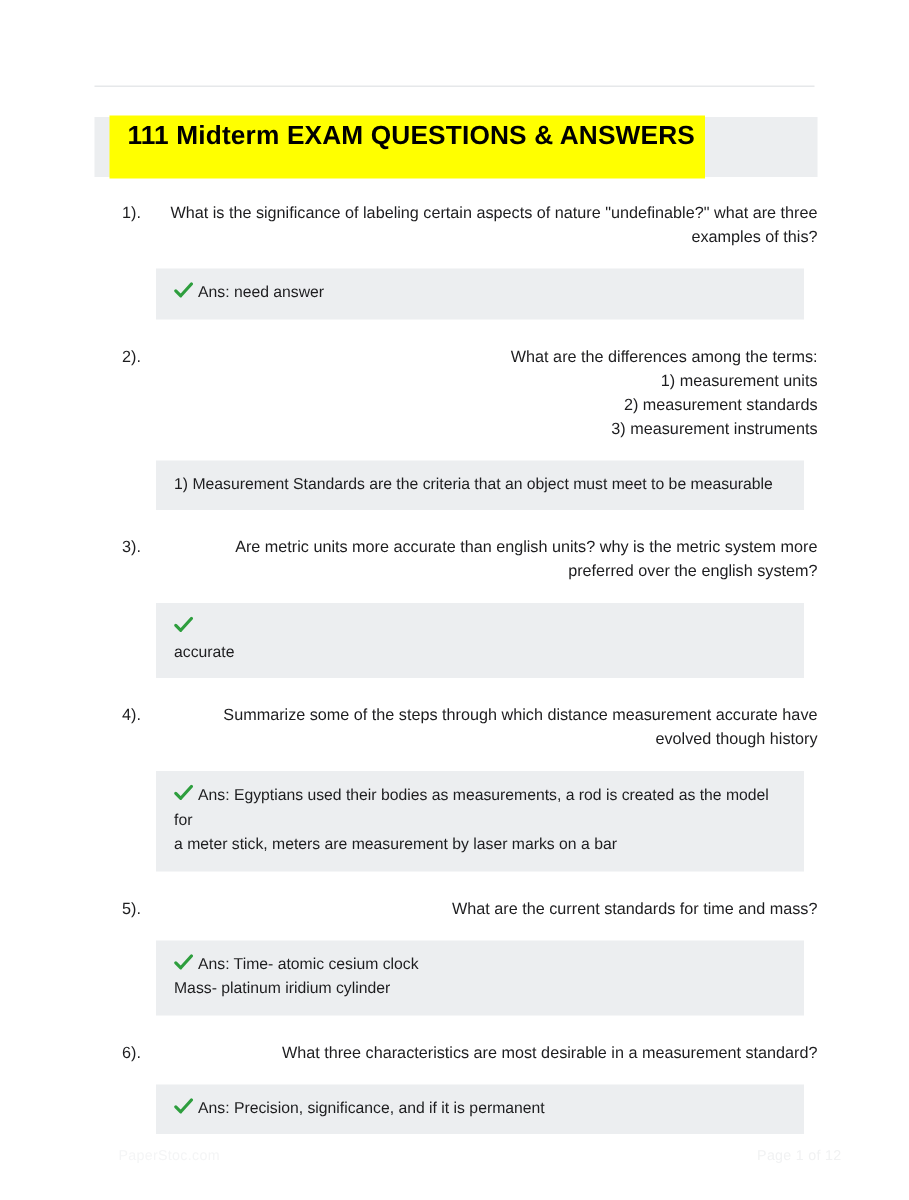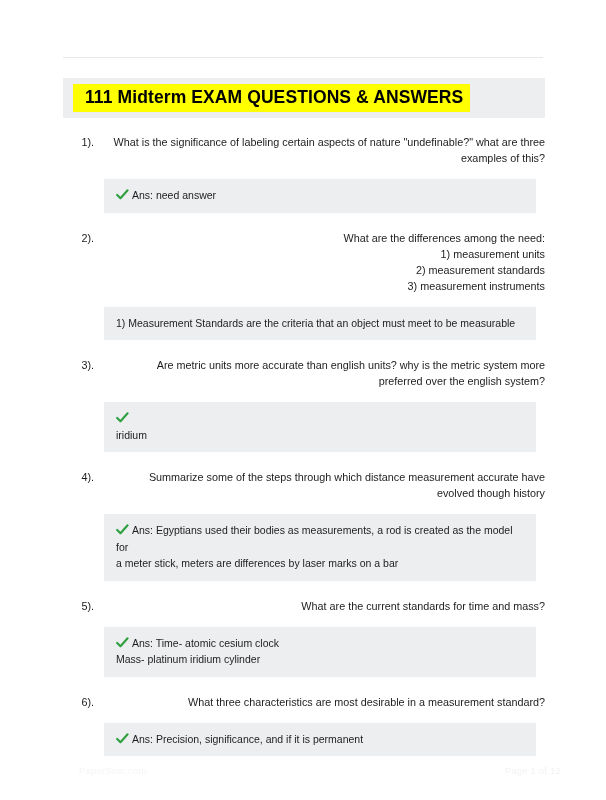--- a/index.html
+++ b/index.html
@@ -43,21 +43,21 @@
     background: #eceef0;
     display: flex;
     align-items: center;
   }
   .title-highlight {
     background: #ffff00;
     color: #000000;
     font-size: 17.5px;
     font-weight: 700;
     line-height: 1.35;
-    padding: 2px 7px 2px 12px;
+    padding: 2px 7px 17px 12px;
     margin-left: 10px;
     letter-spacing: 0.1px;
     white-space: nowrap;
   }
 
   
   .qlist {
     position: absolute;
     left: 0;
     top: 134px;
@@ -158,53 +158,53 @@
         </div>
         <div class="answer-box">
           <span class="aline"><span class="check"><svg width="13" height="11" viewBox="0 0 13 11">
                 <path d="M1.2 5.9 L4.5 9.2 L11.6 1.3" fill="none" stroke="#2e9e3e" stroke-width="2.1" stroke-linecap="round" stroke-linejoin="round"></path>
               </svg></span><span>Ans: need answer</span></span>
         </div>
       </div>
       <div class="qitem">
         <div class="qnum">2).</div>
         <div class="qtext">
-          <span class="qline">What are the differences among the need:</span>
+          <span class="qline">What are the differences among the terms:</span>
           <span class="qline">1) measurement units</span>
           <span class="qline">2) measurement standards</span>
           <span class="qline">3) measurement instruments</span>
         </div>
         <div class="answer-box">
           <span class="aline"><span>1) Measurement Standards are the criteria that an object must meet to be measurable</span></span>
         </div>
       </div>
       <div class="qitem">
         <div class="qnum">3).</div>
         <div class="qtext">
           <span class="qline">Are metric units more accurate than english units? why is the metric system more</span>
           <span class="qline">preferred over the english system?</span>
         </div>
         <div class="answer-box">
           <span class="aline"><span class="check"><svg width="13" height="11" viewBox="0 0 13 11">
                 <path d="M1.2 5.9 L4.5 9.2 L11.6 1.3" fill="none" stroke="#2e9e3e" stroke-width="2.1" stroke-linecap="round" stroke-linejoin="round"></path>
               </svg></span></span>
-          <span class="aline"><span>iridium</span></span>
+          <span class="aline"><span>accurate</span></span>
         </div>
       </div>
       <div class="qitem">
         <div class="qnum">4).</div>
         <div class="qtext">
           <span class="qline">Summarize some of the steps through which distance measurement accurate have</span>
           <span class="qline">evolved though history</span>
         </div>
         <div class="answer-box">
           <span class="aline"><span class="check"><svg width="13" height="11" viewBox="0 0 13 11">
                 <path d="M1.2 5.9 L4.5 9.2 L11.6 1.3" fill="none" stroke="#2e9e3e" stroke-width="2.1" stroke-linecap="round" stroke-linejoin="round"></path>
               </svg></span><span>Ans: Egyptians used their bodies as measurements, a rod is created as the model for</span></span>
-          <span class="aline"><span>a meter stick, meters are differences by laser marks on a bar</span></span>
+          <span class="aline"><span>a meter stick, meters are measurement by laser marks on a bar</span></span>
         </div>
       </div>
       <div class="qitem">
         <div class="qnum">5).</div>
         <div class="qtext">
           <span class="qline">What are the current standards for time and mass?</span>
         </div>
         <div class="answer-box">
           <span class="aline"><span class="check"><svg width="13" height="11" viewBox="0 0 13 11">
                 <path d="M1.2 5.9 L4.5 9.2 L11.6 1.3" fill="none" stroke="#2e9e3e" stroke-width="2.1" stroke-linecap="round" stroke-linejoin="round"></path>

